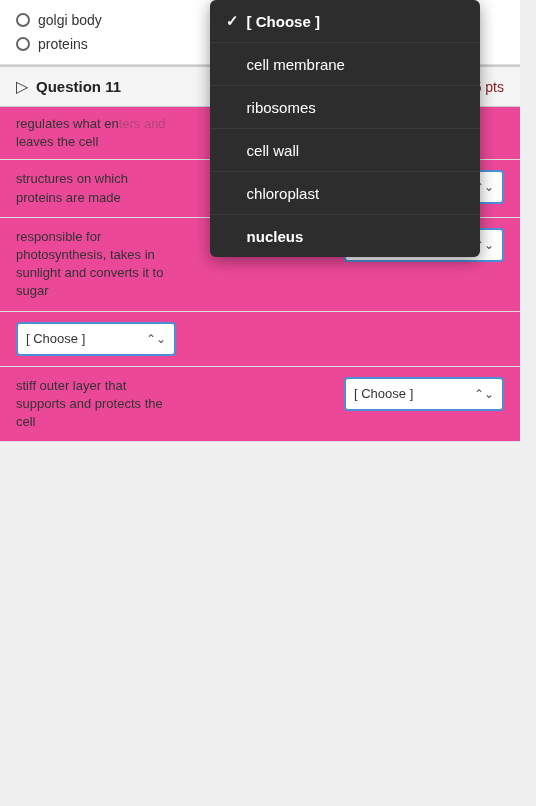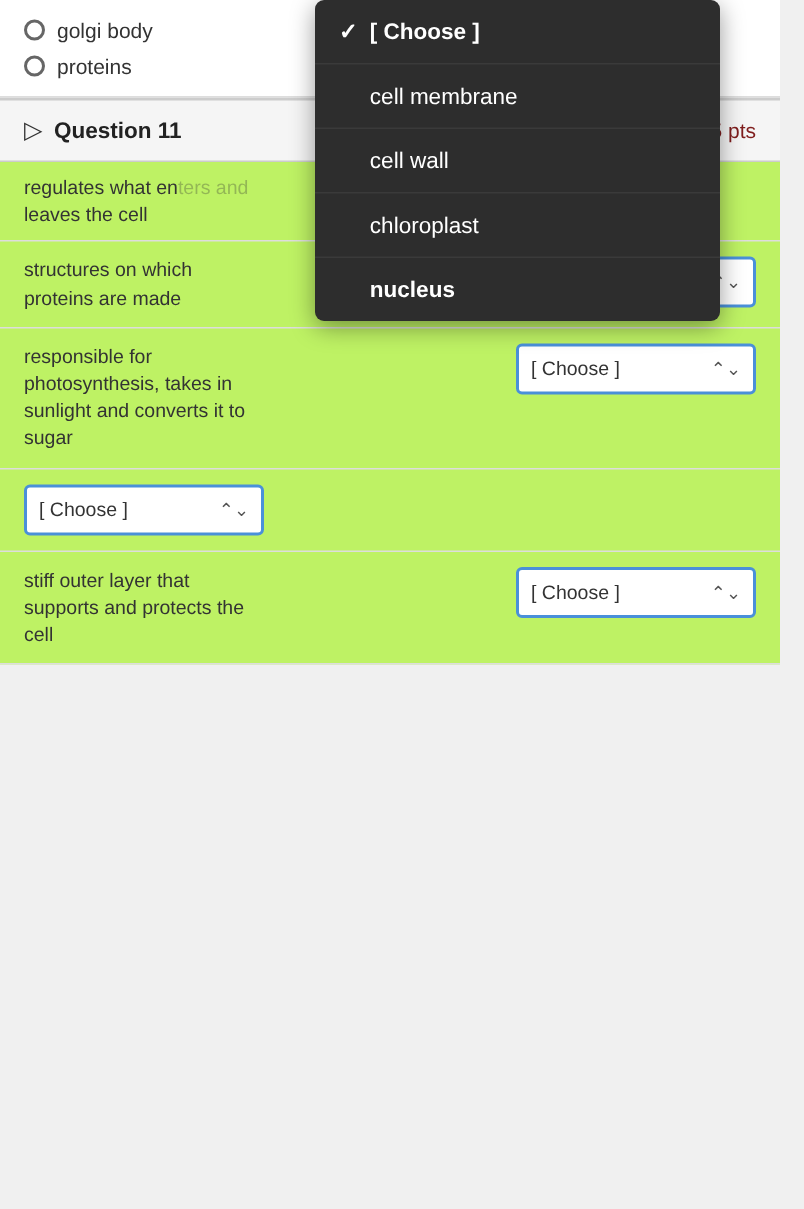--- a/index.html
+++ b/index.html
@@ -68,21 +68,21 @@
     .arrow-indicator {
       width: 12px;
       margin-right: 8px;
       color: #333;
       font-size: 16px;
     }
 
     
     .match-table {
       width: 100%;
-      background: #bef264;
+      background: #ec4899;
     }
 
     .match-row {
       display: flex;
       align-items: flex-start;
       border-bottom: 1px solid #ddd;
       padding: 10px 16px;
       gap: 12px;
     }
 
@@ -261,20 +261,24 @@
     <div class="dropdown-item selected">
       <span class="checkmark">✓</span>
       <span class="item-text">[ Choose ]</span>
     </div>
     <div class="dropdown-item">
       <span class="checkmark" style="opacity:0">✓</span>
       <span class="item-text">cell membrane</span>
     </div>
     <div class="dropdown-item">
       <span class="checkmark" style="opacity:0">✓</span>
+      <span class="item-text">ribosomes</span>
+    </div>
+    <div class="dropdown-item">
+      <span class="checkmark" style="opacity:0">✓</span>
       <span class="item-text">cell wall</span>
     </div>
     <div class="dropdown-item">
       <span class="checkmark" style="opacity:0">✓</span>
       <span class="item-text">chloroplast</span>
     </div>
     <div class="dropdown-item">
       <span class="checkmark" style="opacity:0">✓</span>
       <span class="item-text">nucleus</span>
     </div>

